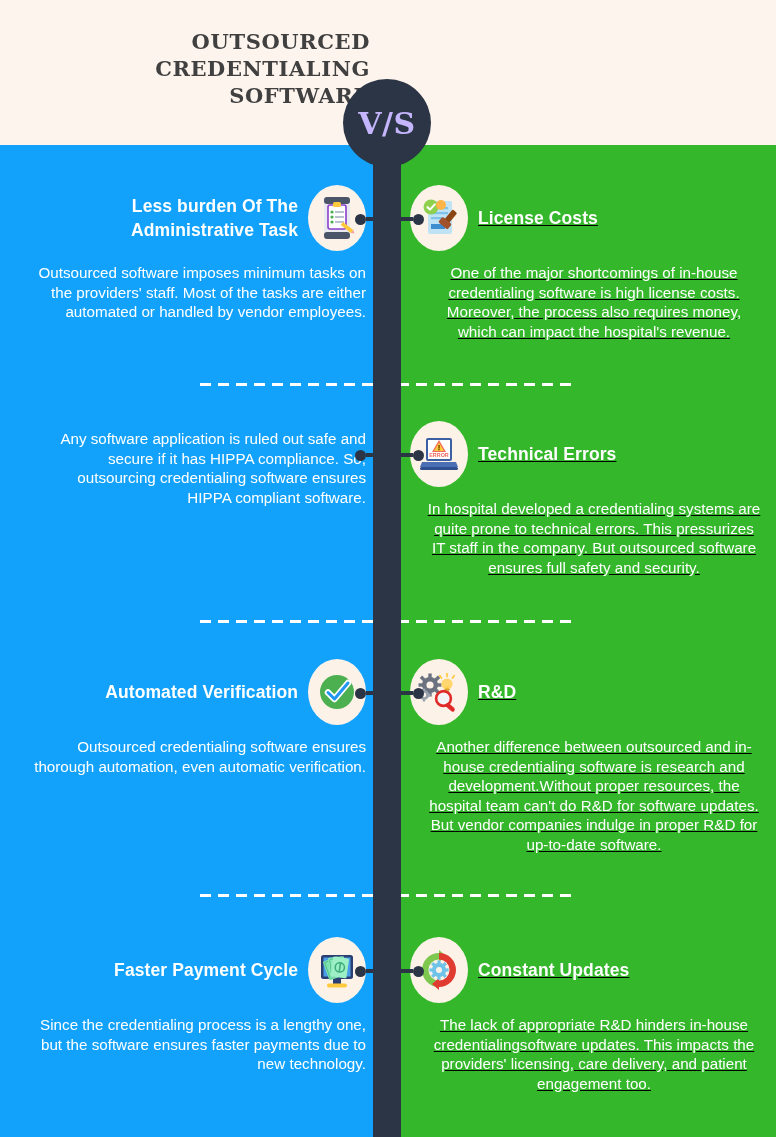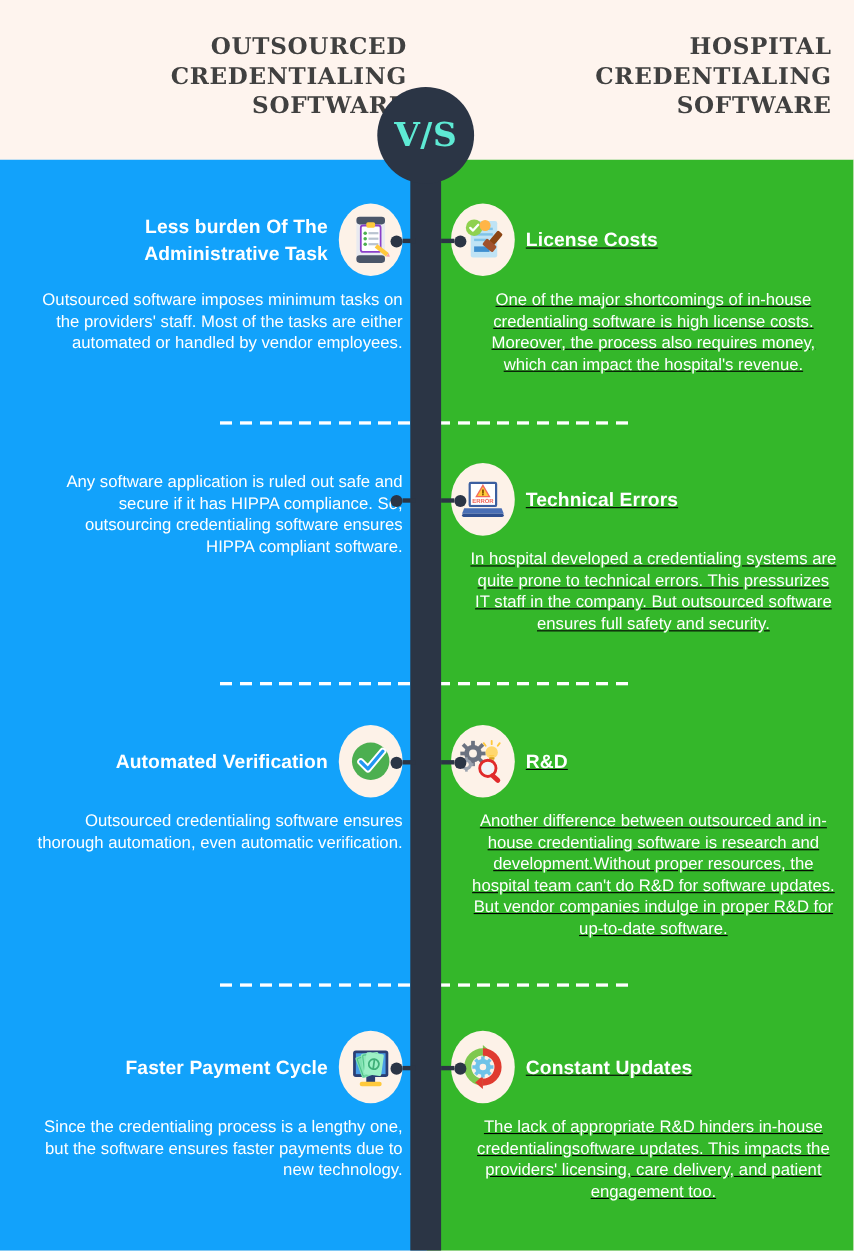--- a/index.html
+++ b/index.html
@@ -73,21 +73,21 @@
     background: #2b3545;
     z-index: 4;
     display: flex;
     align-items: center;
     justify-content: center;
   }
   .vs-circle span {
     font-family: "DejaVu Serif", "Liberation Serif", serif;
     font-weight: bold;
     font-size: 30px;
-    color: #5eead4;
+    color: #c4b5fd;
     letter-spacing: 0.5px;
   }
 
   
   .row {
     position: absolute;
     left: 0;
     width: 776px;
   }
 
@@ -186,21 +186,20 @@
   <div class="panel panel-right"></div>
 
   <div class="dash-sep" style="top:383px"></div>
   <div class="dash-sep" style="top:620px"></div>
   <div class="dash-sep" style="top:894px"></div>
 
   <div class="center-bar"></div>
 
   <div class="header">
     <div class="header-title left">OUTSOURCED CREDENTIALING SOFTWARE</div>
-    <div class="header-title right">HOSPITAL CREDENTIALING SOFTWARE</div>
   </div>
   <div class="vs-circle">
     <span>V/S</span>
   </div>
 
   <div class="row" style="top:183px">
 
     <div class="side side-left">
       <div class="head-block">
         <div class="heading">Less burden Of The Administrative Task</div>

